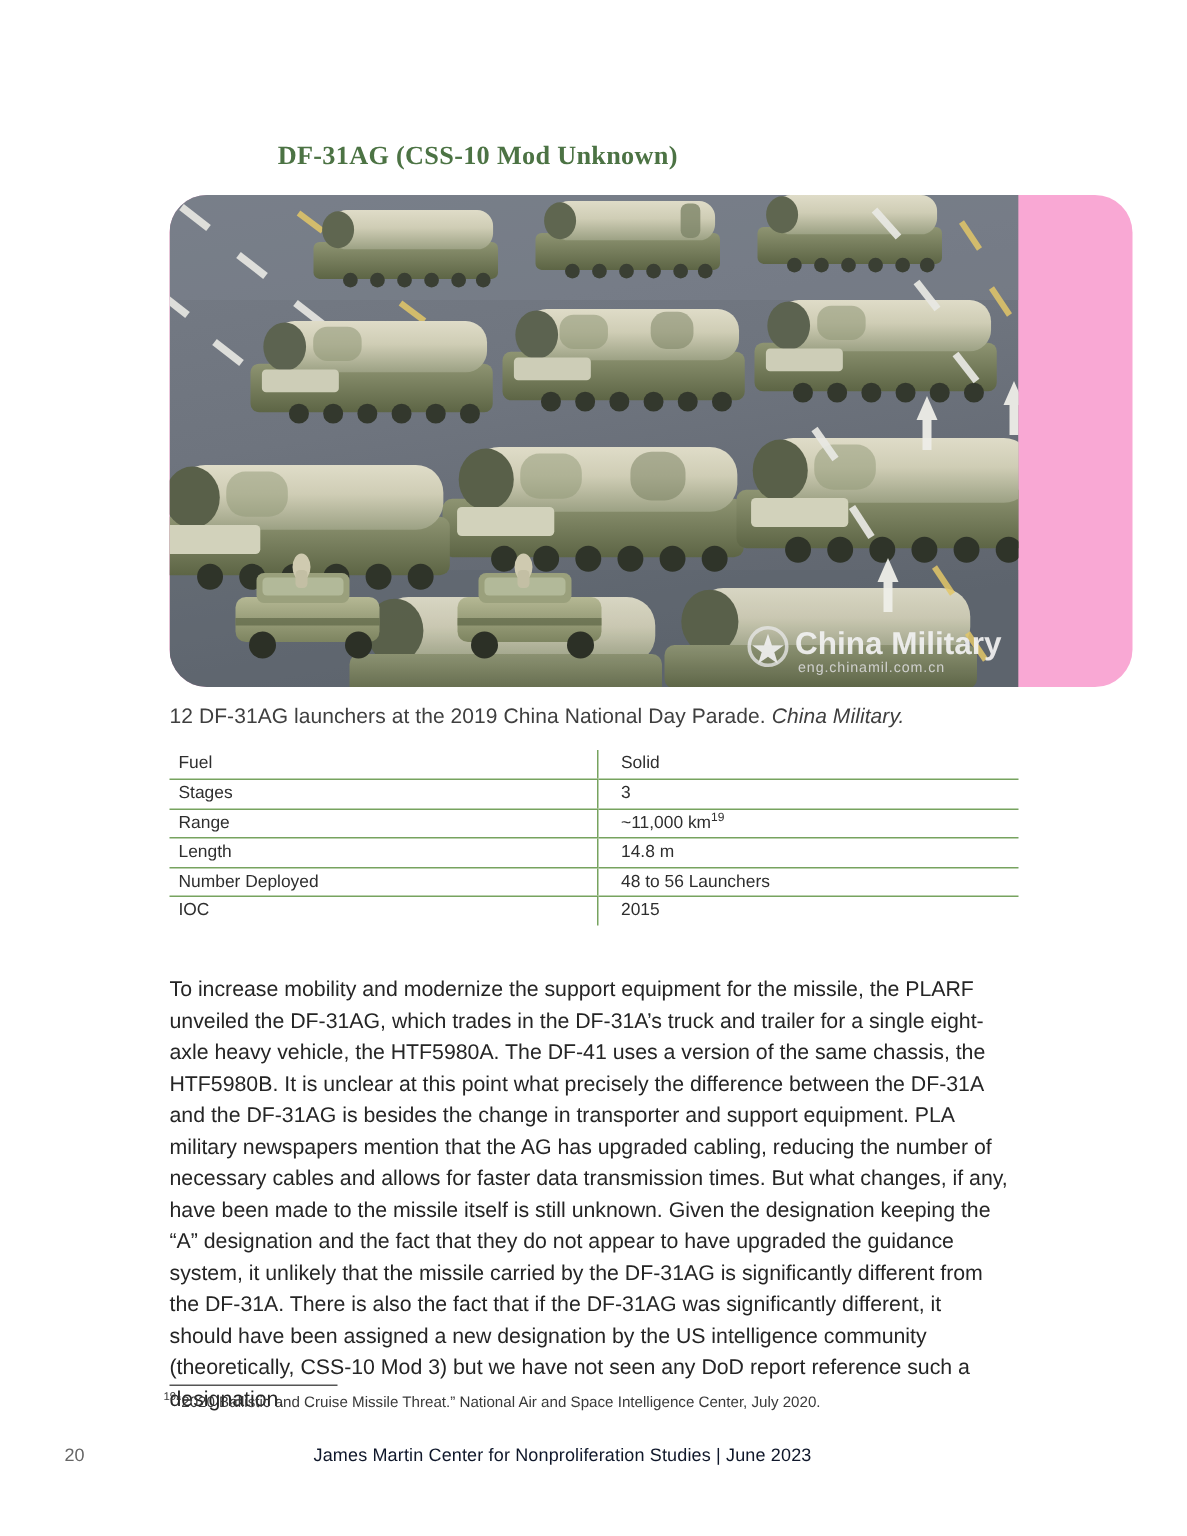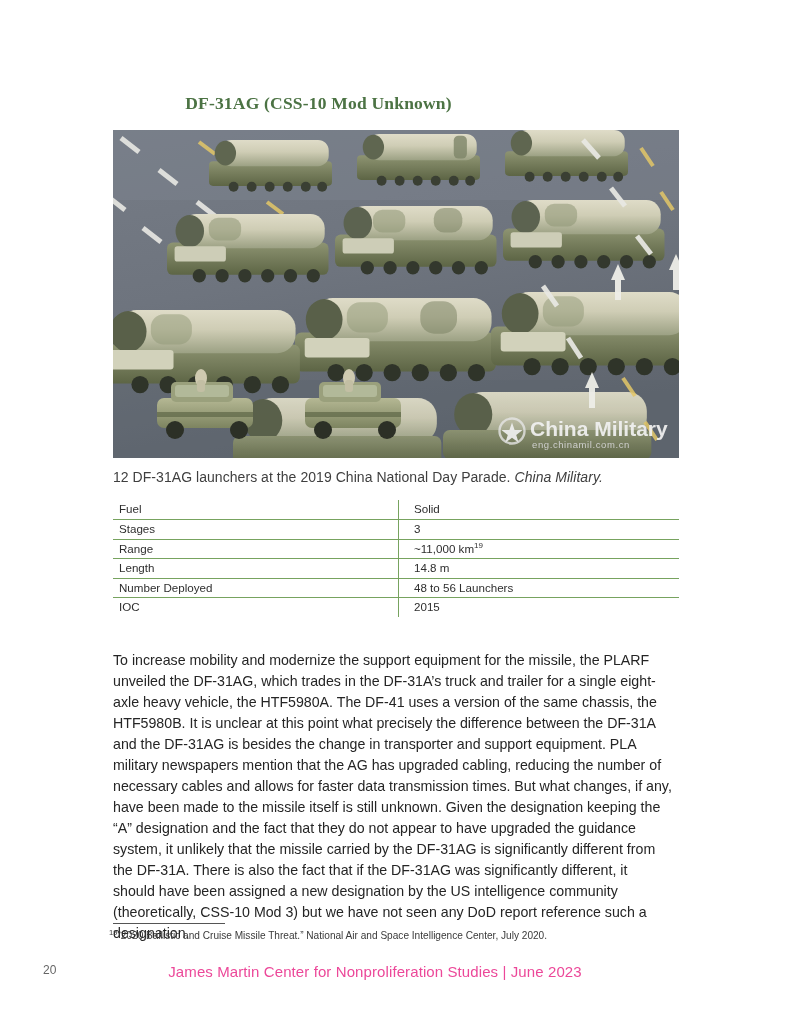--- a/index.html
+++ b/index.html
@@ -32,24 +32,25 @@
     font-size: 17.5px;
     color: #4c7344;
     letter-spacing: 0.2px;
   }
 
   
   .photo {
     position: absolute;
     left: 113px;
     top: 130px;
-    width: 566px;
+    width: 642px;
     height: 328px;
     overflow: hidden;
-    background: #c4b5fd;
+    background: #f9a8d4;
+    border-radius: 25px;
   }
   .photo svg { display: block; width: 566px; height: 328px; }
 
   .photo-caption {
     position: absolute;
     left: 113px;
     top: 469px;
     width: 600px;
     font-size: 14px;
     color: #3f3f3f;
@@ -118,22 +119,22 @@
     top: 963px;
     font-size: 12px;
     color: #666666;
   }
   .footer-text {
     position: absolute;
     left: 0;
     top: 963px;
     width: 750px;
     text-align: center;
-    font-size: 15px;
-    color: #ec4899;
+    font-size: 12px;
+    color: #0f172a;
     letter-spacing: 0.1px;
   }
 </style>
 </head>
 <body>
 
 <div class="page">
 
   <div class="doc-title">DF-31AG (CSS-10 Mod Unknown)</div>
 

